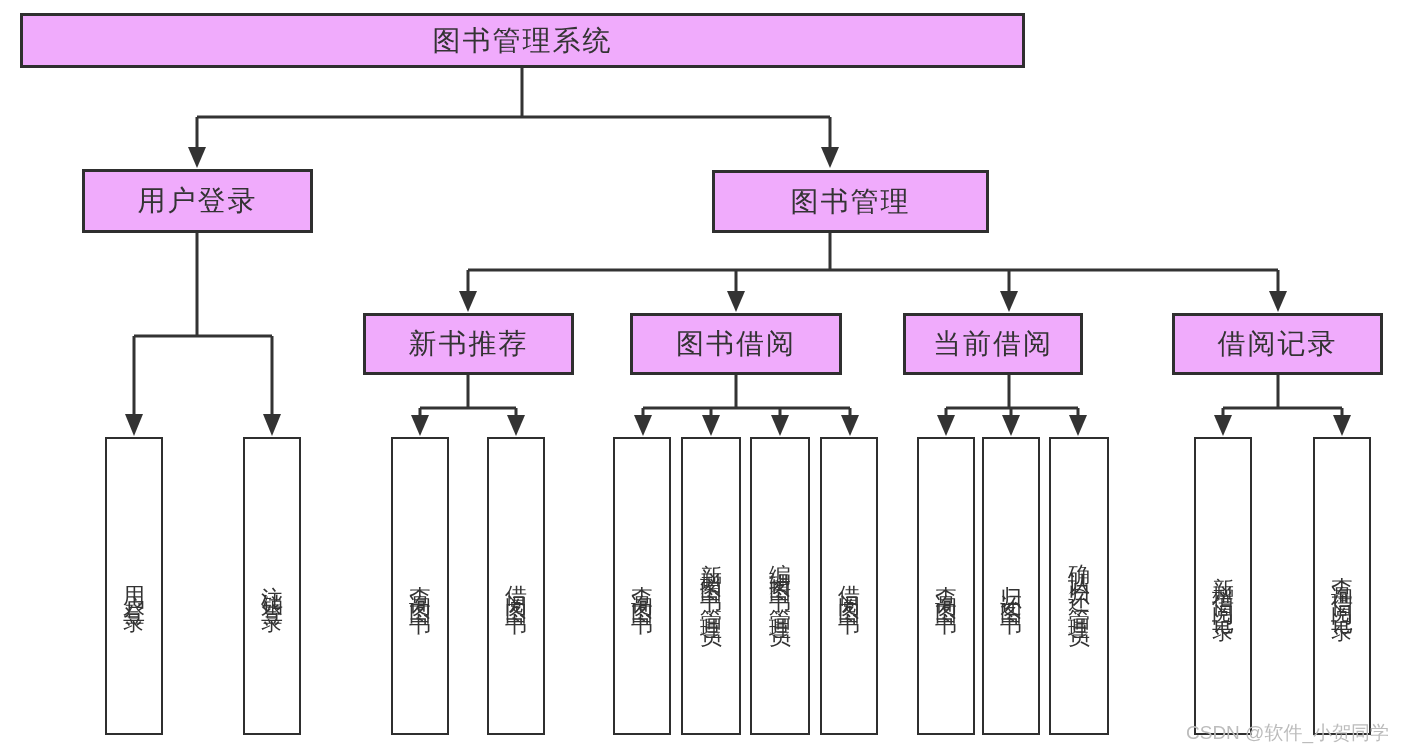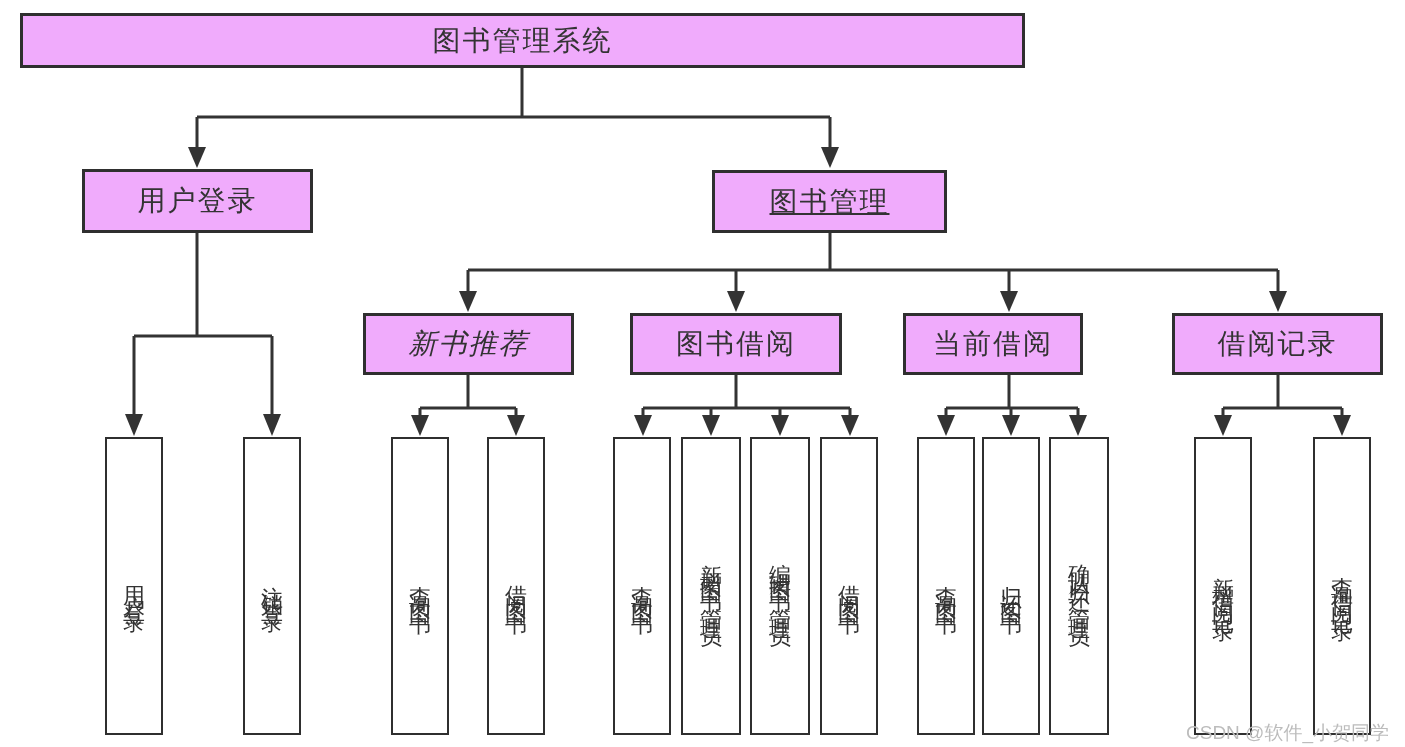--- a/index.html
+++ b/index.html
@@ -84,25 +84,25 @@
     </g>
   </svg>
 
   <div class="hbox" style="left:20px;top:13px;width:1005px;height:55px;">
     <span>图书管理系统</span>
   </div>
 
   <div class="hbox" style="left:82px;top:169px;width:231px;height:64px;">
     <span>用户登录</span>
   </div>
-  <div class="hbox" style="left:712px;top:170px;width:235px;height:63px;text-decoration:underline;">
+  <div class="hbox" style="left:712px;top:170px;width:277px;height:63px;">
     <span>图书管理</span>
   </div>
 
-  <div class="hbox" style="left:363px;top:313px;width:211px;height:62px;font-style:italic;">
+  <div class="hbox" style="left:363px;top:313px;width:211px;height:62px;">
     <span>新书推荐</span>
   </div>
   <div class="hbox" style="left:630px;top:313px;width:212px;height:62px;">
     <span>图书借阅</span>
   </div>
   <div class="hbox" style="left:903px;top:313px;width:180px;height:62px;text-align:center;">
     <span>当前借阅</span>
   </div>
   <div class="hbox" style="left:1172px;top:313px;width:211px;height:62px;">
     <span>借阅记录</span>

